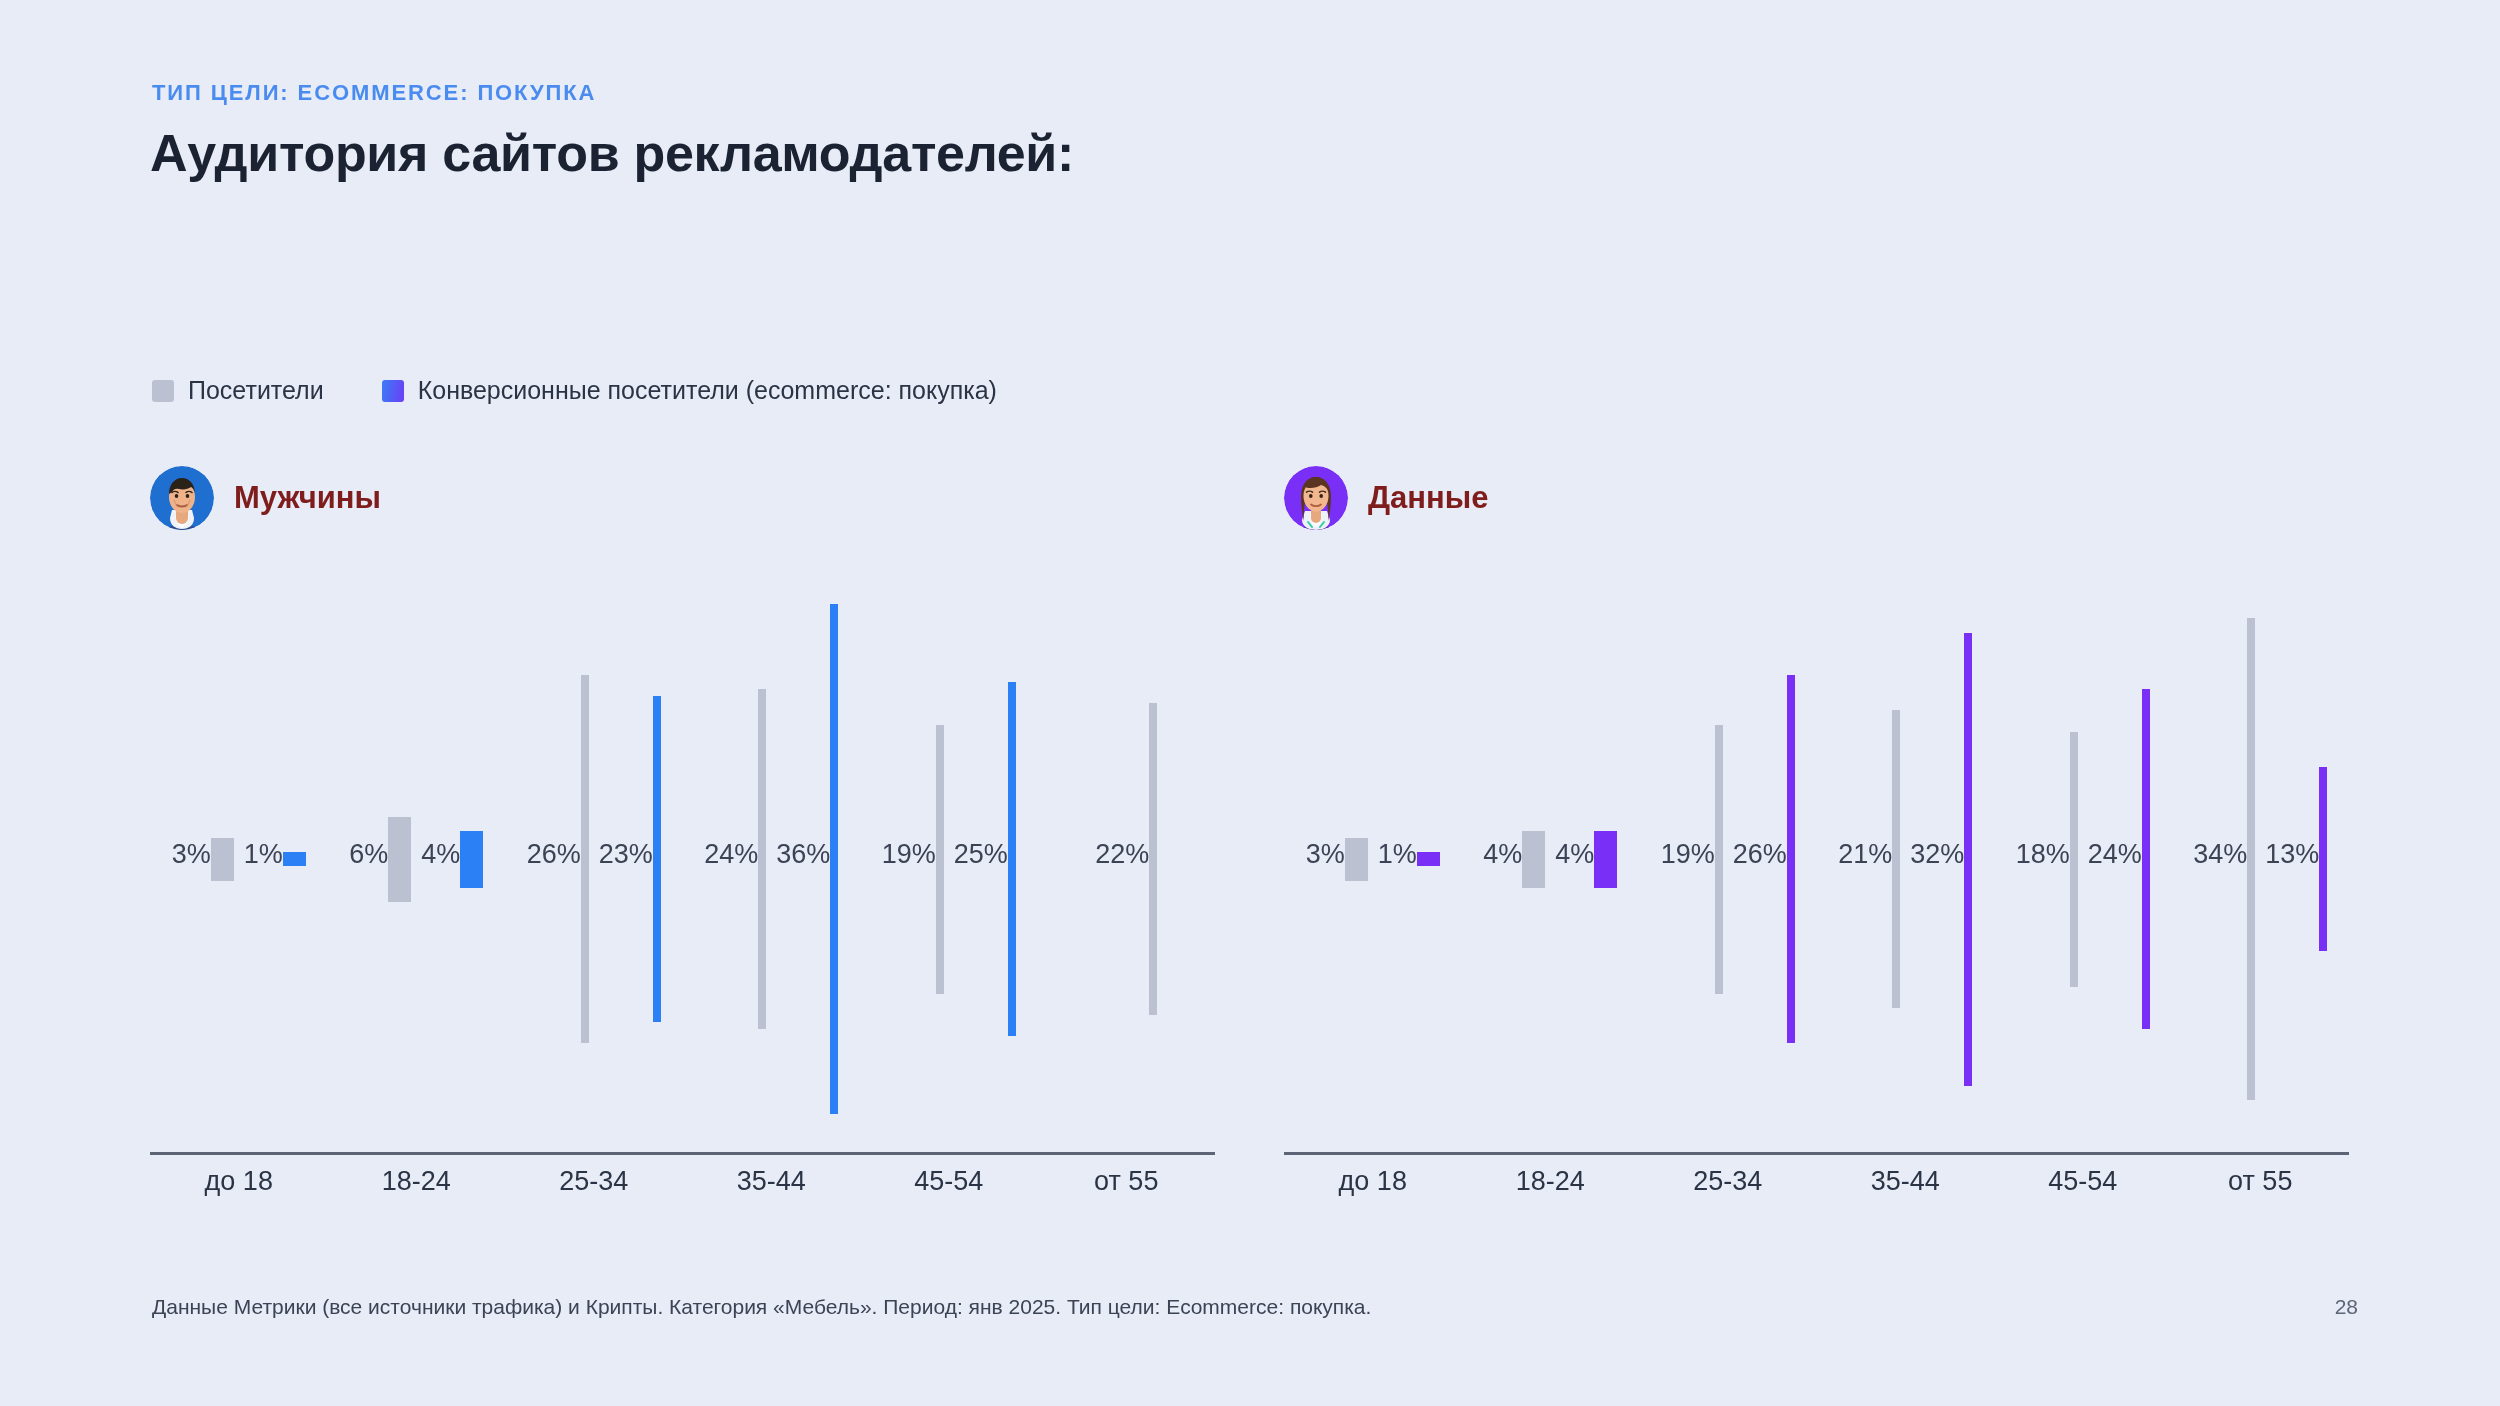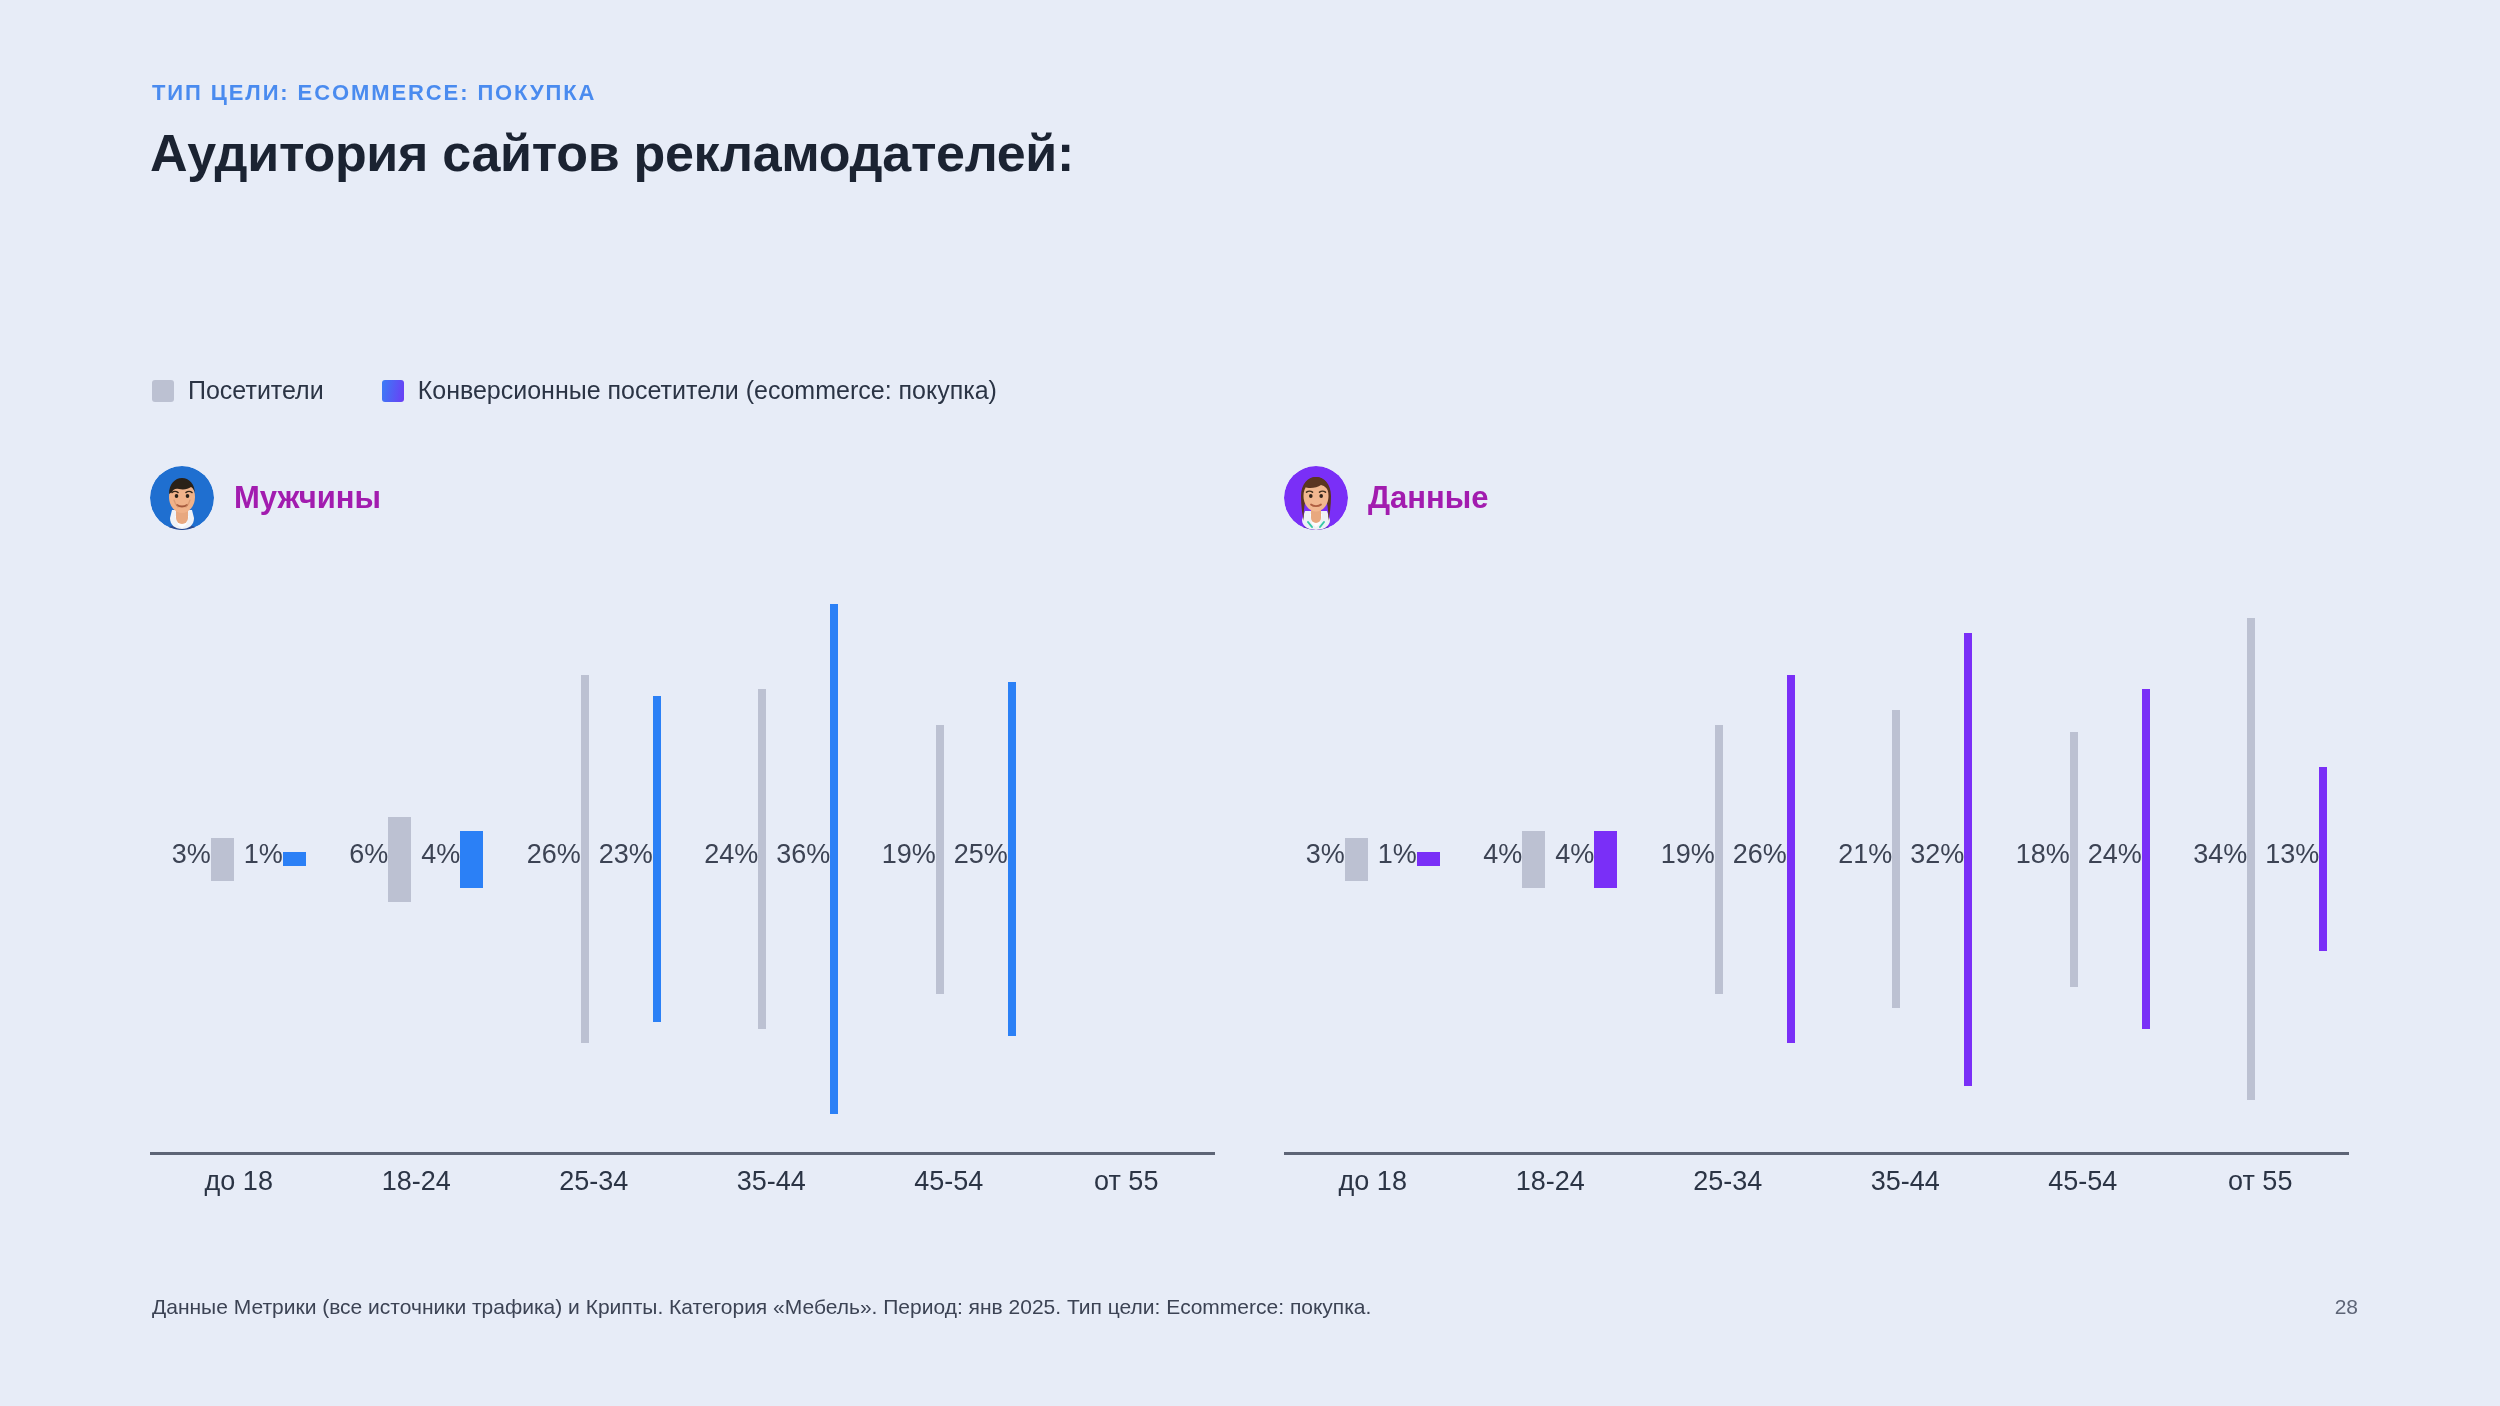--- a/index.html
+++ b/index.html
@@ -92,21 +92,21 @@
     width: 64px; height: 64px;
     border-radius: 50%;
     overflow: hidden;
     flex: none;
     position: relative;
   }
   .avatar svg { display: block; width: 64px; height: 64px; }
   .panel-title {
     font-size: 31px;
     font-weight: 700;
-    color: #a21caf;
+    color: #7f1d1d;
     white-space: nowrap;
   }
 
   
   .chart {
     position: absolute;
     top: 566px;
     left: 0;
     width: 1065px;
     height: 586px;
@@ -279,20 +279,24 @@
             <div class="bar-wrap">
               <div class="bar-value">19%</div>
               <div class="bar visitors" style="height: 269px;"></div>
             </div>
             <div class="bar-wrap">
               <div class="bar-value">25%</div>
               <div class="bar conv-blue" style="height: 354px;"></div>
             </div>
           </div>
           <div class="group">
+            <div class="bar-wrap">
+              <div class="bar-value">22%</div>
+              <div class="bar visitors" style="height: 312px;"></div>
+            </div>
           </div>
         </div>
       <div class="axis-line"></div>
       <div class="tick-row" id="ticks-male">
           <div class="tick">до 18</div>
           <div class="tick">18-24</div>
           <div class="tick">25-34</div>
           <div class="tick">35-44</div>
           <div class="tick">45-54</div>
           <div class="tick">от 55</div>

